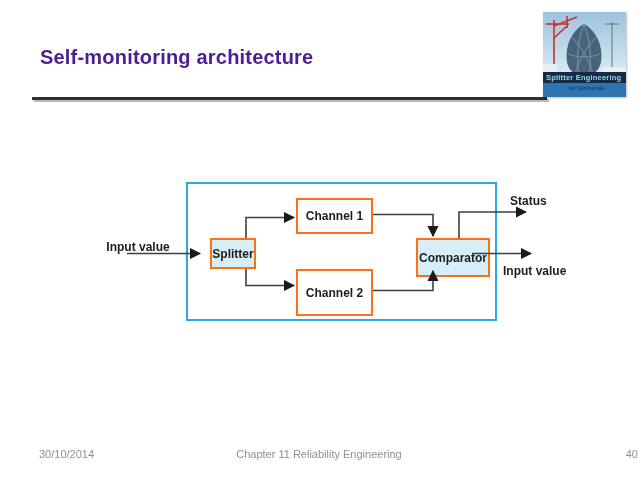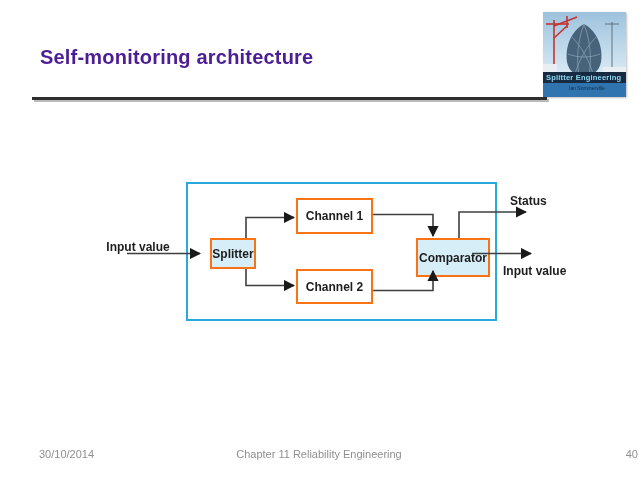--- a/index.html
+++ b/index.html
@@ -34,21 +34,21 @@
   }
   .node{
     position:absolute;box-sizing:border-box;border:2px solid #f97316;
     display:flex;align-items:center;justify-content:center;
     font-size:12px;font-weight:600;color:#1d1d1d;white-space:nowrap;
   }
   .node.filled{background:#d6eef8;}
   .node.plain{background:#ffffff;}
   .n-splitter{left:210px;top:238px;width:46px;height:31px;}
   .n-channel1{left:296px;top:198px;width:77px;height:36px;}
-  .n-channel2{left:296px;top:269px;width:77px;height:35px;}
+  .n-channel2{left:296px;top:269px;width:77px;height:47px;}
   .n-comparator{left:416px;top:238px;width:74px;height:39px;}
   .edge-label{
     position:absolute;font-size:12px;font-weight:600;color:#1d1d1d;white-space:nowrap;margin-top:8px;
   }
   .l-input{left:100px;top:232px;width:76px;text-align:center;}
   .l-status{left:510px;top:186px;}
   .l-output{left:503px;top:256px;}
   .connectors{position:absolute;left:0;top:0;width:638px;height:478px;pointer-events:none;}
   
   .footer{

